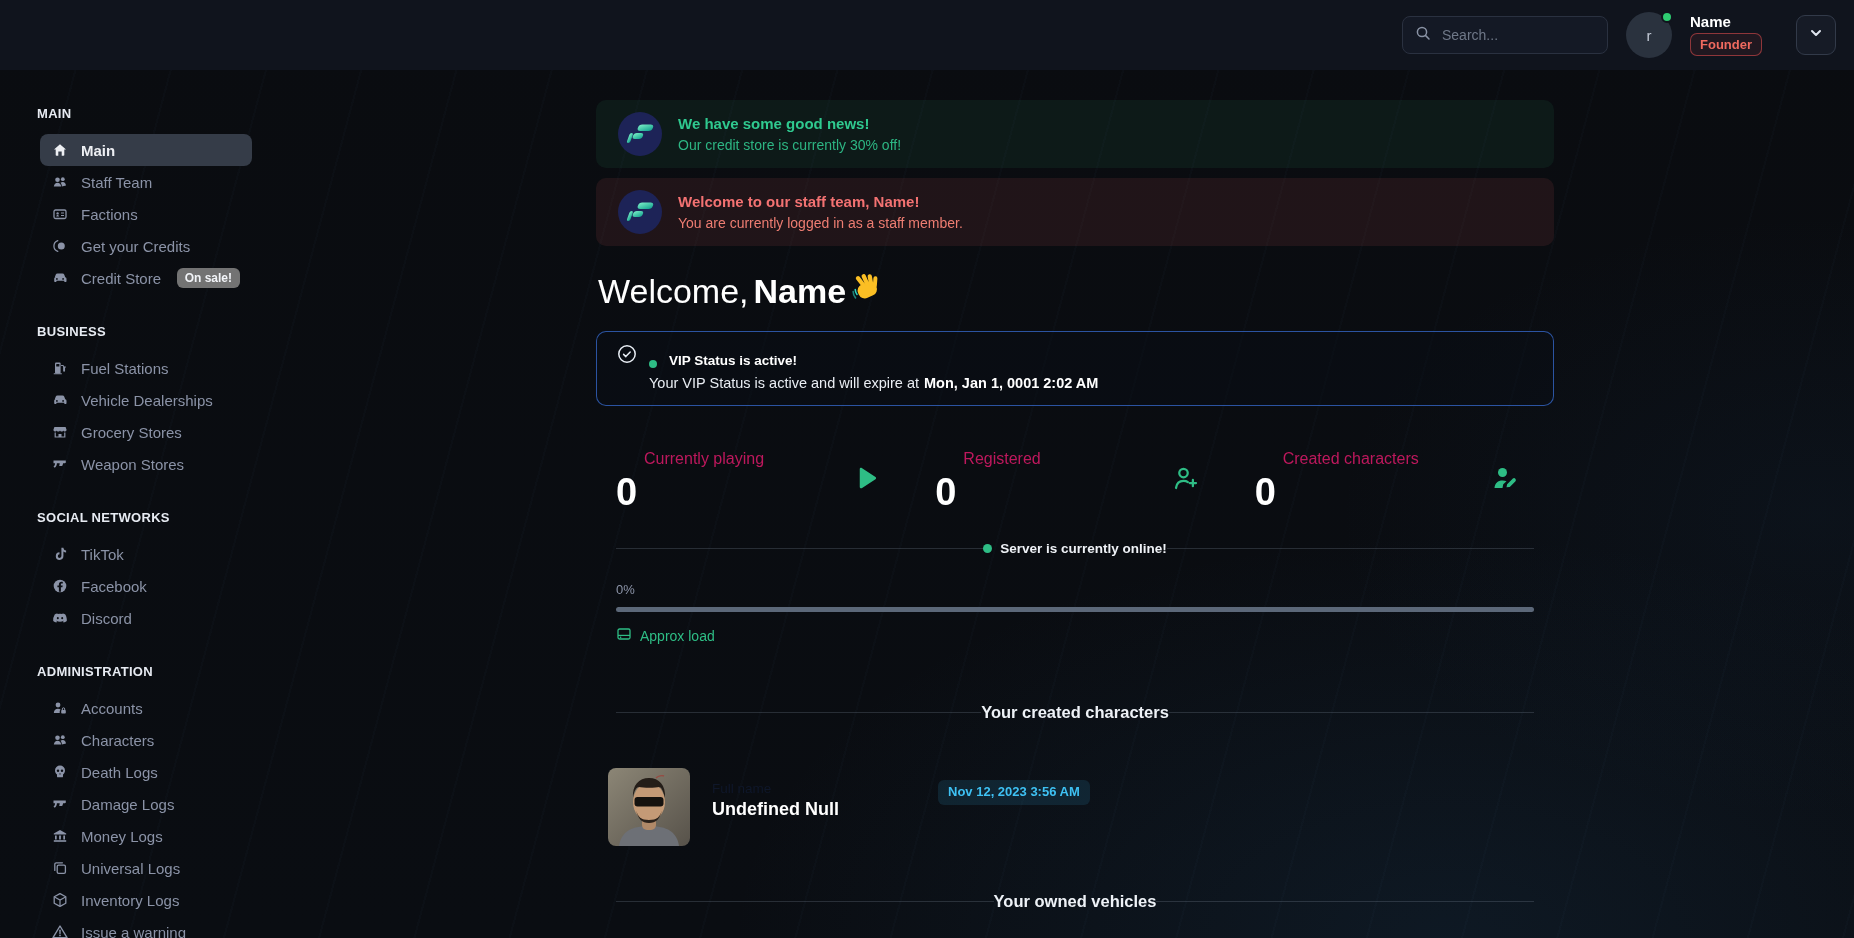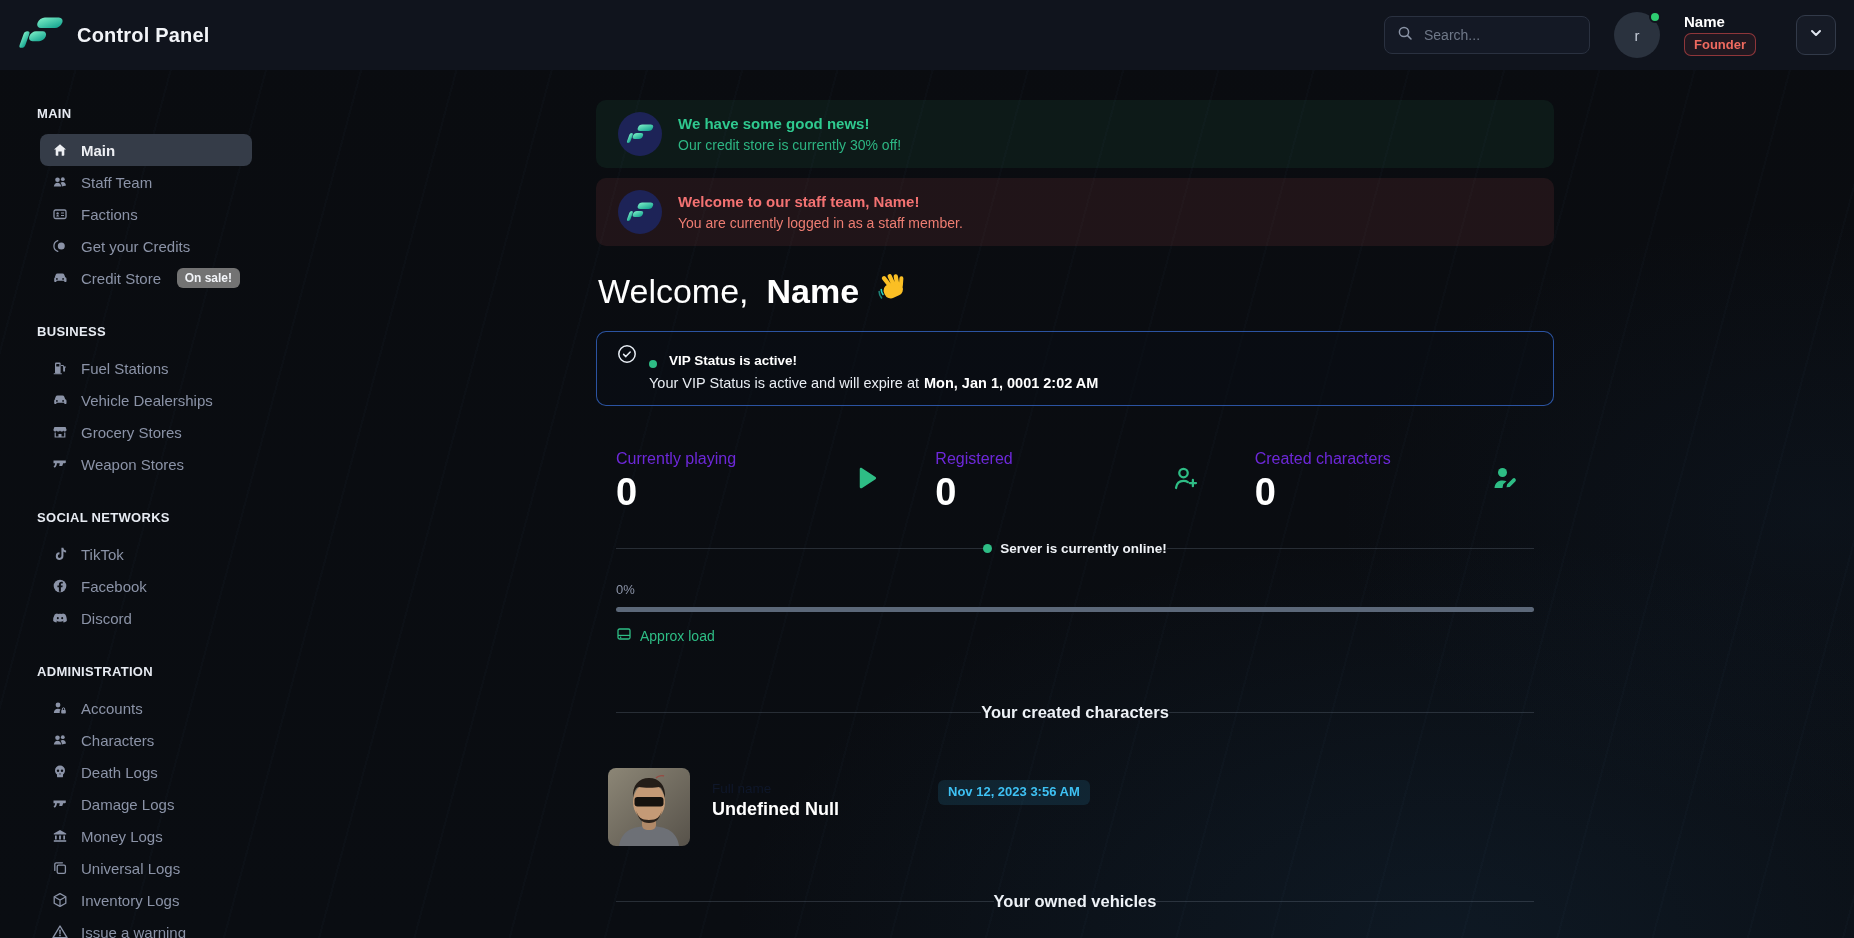--- a/index.html
+++ b/index.html
@@ -10,21 +10,21 @@
       repeating-linear-gradient(105deg, transparent 0 90px, rgba(70,110,150,.03) 90px 92px),
       radial-gradient(1100px 620px at 78% 100%, rgba(36,86,128,.16), transparent 65%),
       radial-gradient(800px 500px at 98% 55%, rgba(30,70,110,.10), transparent 60%),
       linear-gradient(180deg,#0a0c10 0%,#0a0d12 100%);
     color:#e7ebf2;
   }
   
   .header{height:70px;background:#10141d;display:flex;align-items:center;padding:0 18px;box-sizing:border-box;}
   .brand{display:flex;align-items:center;gap:13px;}
   .brand-title{font-size:20px;font-weight:700;color:#f2f4f8;letter-spacing:.2px;}
-  .hright{margin-left:auto;display:flex;align-items:center;gap:24px;}
+  .hright{margin-left:auto;display:flex;align-items:center;gap:18px;}
   .search{width:206px;height:38px;border:1px solid #2a3140;background:#141925;border-radius:8px;display:flex;align-items:center;gap:9px;padding:0 12px;box-sizing:border-box;}
   .search input{flex:1;min-width:0;background:transparent;border:none;outline:none;color:#cfd6e2;font-size:14px;font-family:inherit;}
   .search input::placeholder{color:#6f7888;}
   .avatar-wrap{position:relative;width:46px;height:46px;cursor:pointer;}
   .avatar{width:46px;height:46px;border-radius:50%;background:#2a323e;color:#c3cad6;display:flex;align-items:center;justify-content:center;font-size:15px;}
   .status-dot{position:absolute;top:-1px;right:-1px;width:12px;height:12px;border-radius:50%;background:#2ecc71;border:2px solid #10141d;box-sizing:border-box;}
   .user-meta{display:flex;flex-direction:column;align-items:flex-start;gap:4px;}
   .user-name{font-size:15px;font-weight:700;color:#fff;line-height:1;}
   .role-badge{display:inline-block;padding:3px 9px;border:1px solid rgba(235,80,80,.55);background:rgba(235,80,80,.08);color:#ef6a5f;font-weight:700;font-size:13px;border-radius:7px;line-height:1.2;}
   .chev-btn{width:38px;height:38px;border:1px solid #323a49;background:#161b26;border-radius:9px;display:flex;align-items:center;justify-content:center;margin-left:16px;cursor:pointer;}
@@ -41,32 +41,32 @@
   .main{flex:1;display:flex;justify-content:center;}
   .content{width:958px;box-sizing:border-box;padding-top:30px;}
   .alert{height:68px;border-radius:10px;display:flex;align-items:center;gap:16px;padding:0 22px;box-sizing:border-box;}
   .alert.success{background:rgba(46,189,133,.08);}
   .alert.danger{background:rgba(240,100,100,.10);margin-top:10px;}
   .alert-logo{width:44px;height:44px;border-radius:50%;background:#1d2357;display:flex;align-items:center;justify-content:center;flex-shrink:0;}
   .alert-title{font-size:15px;font-weight:700;}
   .alert-msg{font-size:14px;margin-top:5px;}
   .success .alert-title{color:#2fc98f;} .success .alert-msg{color:#2db583;text-align:right;}
   .danger .alert-title{color:#f37272;} .danger .alert-msg{color:#ee7d72;}
-  .welcome{margin:26px 0 0 2px;font-size:34px;color:#fff;display:flex;align-items:center;gap:18px;line-height:1;}
+  .welcome{margin:26px 0 0 2px;font-size:34px;color:#fff;display:flex;align-items:center;gap:5px;line-height:1;}
   .w-prefix{font-weight:400;} .w-name{font-weight:800;}
   .vip{margin-top:22px;border:1px solid rgba(62,123,240,.65);border-radius:10px;padding:12px 20px;background:rgba(10,14,22,.35);}
   .vip-row1{display:flex;align-items:flex-end;gap:12px;}
   .vip-title{font-size:13.5px;font-weight:700;color:#fff;}
   .dot-g{width:9px;height:9px;border-radius:50%;background:#2ebd85;flex-shrink:0;}
   .dot-g.small{width:8px;height:8px;}
   .vip-row2{margin:7px 0 2px 32px;font-size:14.5px;color:#e9edf3;}
   .vip-row2 strong{color:#fff;font-weight:700;margin-left:5px;}
   .stats{margin-top:44px;display:flex;}
   .stat{flex:1;position:relative;padding:0 20px;}
-  .stat-label{font-size:16px;color:#6d28d9;}
+  .stat-label{font-size:16px;color:#be185d;margin-left:28px;}
   .stat-value{font-size:38px;font-weight:800;color:#fff;margin-top:5px;line-height:1;}
   .stat-icon{position:absolute;right:34px;top:13px;color:#2ebd85;}
   .divider-row{display:flex;align-items:center;margin:30px 20px 0;justify-content:space-between;}
   .dl{flex:1;height:1px;background:rgba(148,163,184,.22);}
   .online{display:flex;align-items:center;gap:8px;font-size:13.5px;font-weight:700;color:#eef1f6;}
   .progress-wrap{margin:26px 20px 0;}
   .pct{font-size:13px;color:#8b93a7;}
   .track{margin-top:10px;height:5px;border-radius:3px;background:#5c6879;overflow:hidden;}
   .fill{height:100%;background:#2ebd85;width:0;}
   .approx{margin-top:14px;display:flex;align-items:center;gap:8px;color:#2ebd85;font-size:14px;}
@@ -77,38 +77,20 @@
   .char-info{margin-left:22px;margin-top:13px;width:226px;}
   .char-flabel{font-size:13.5px;color:#0f172a;}
   .char-name{font-size:18px;font-weight:700;color:#fff;margin-top:3px;}
   .date-badge{margin-top:12px;background:rgba(56,189,248,.12);color:#3ec1f3;font-size:13px;font-weight:600;padding:4px 10px;border-radius:6px;line-height:1.3;}
   .vehicles-head{margin-top:46px;}
 </style>
 </head>
 <body>
 
 <div class="header">
-  <div class="brand">
-    <span>
-      <svg width="46" height="40" viewBox="0 0 56 48">
-        <defs>
-            <linearGradient id="lg1" x1="0" y1="0" x2="1" y2="1">
-          <stop offset="0" stop-color="#7ef0c8"></stop>
-              <stop offset="1" stop-color="#0e9f8c"></stop>
-        </linearGradient>
-          </defs>
-        <g transform="translate(14,0) skewX(-20)" fill="url(#lg1)">
-          <rect x="14" y="5" width="30" height="13" rx="6.5"></rect>
-          <rect x="10" y="22" width="20" height="12" rx="6"></rect>
-          <rect x="2" y="22" width="7" height="20" rx="3.5"></rect>
-        </g>
-      </svg>
-    </span>
-    <span class="brand-title">Control Panel</span>
-  </div>
   <div class="hright">
     <div class="search">
       <span>
         <svg width="16" height="16" viewBox="0 0 16 16">
             <circle cx="7" cy="7" r="4.6" fill="none" stroke="#8a93a5" stroke-width="1.5"></circle>
             <path d="M10.4 10.4 14 14" stroke="#8a93a5" stroke-width="1.5" stroke-linecap="round"></path>
           </svg>
       </span>
       <input type="text" placeholder="Search..." style="">
     </div>

